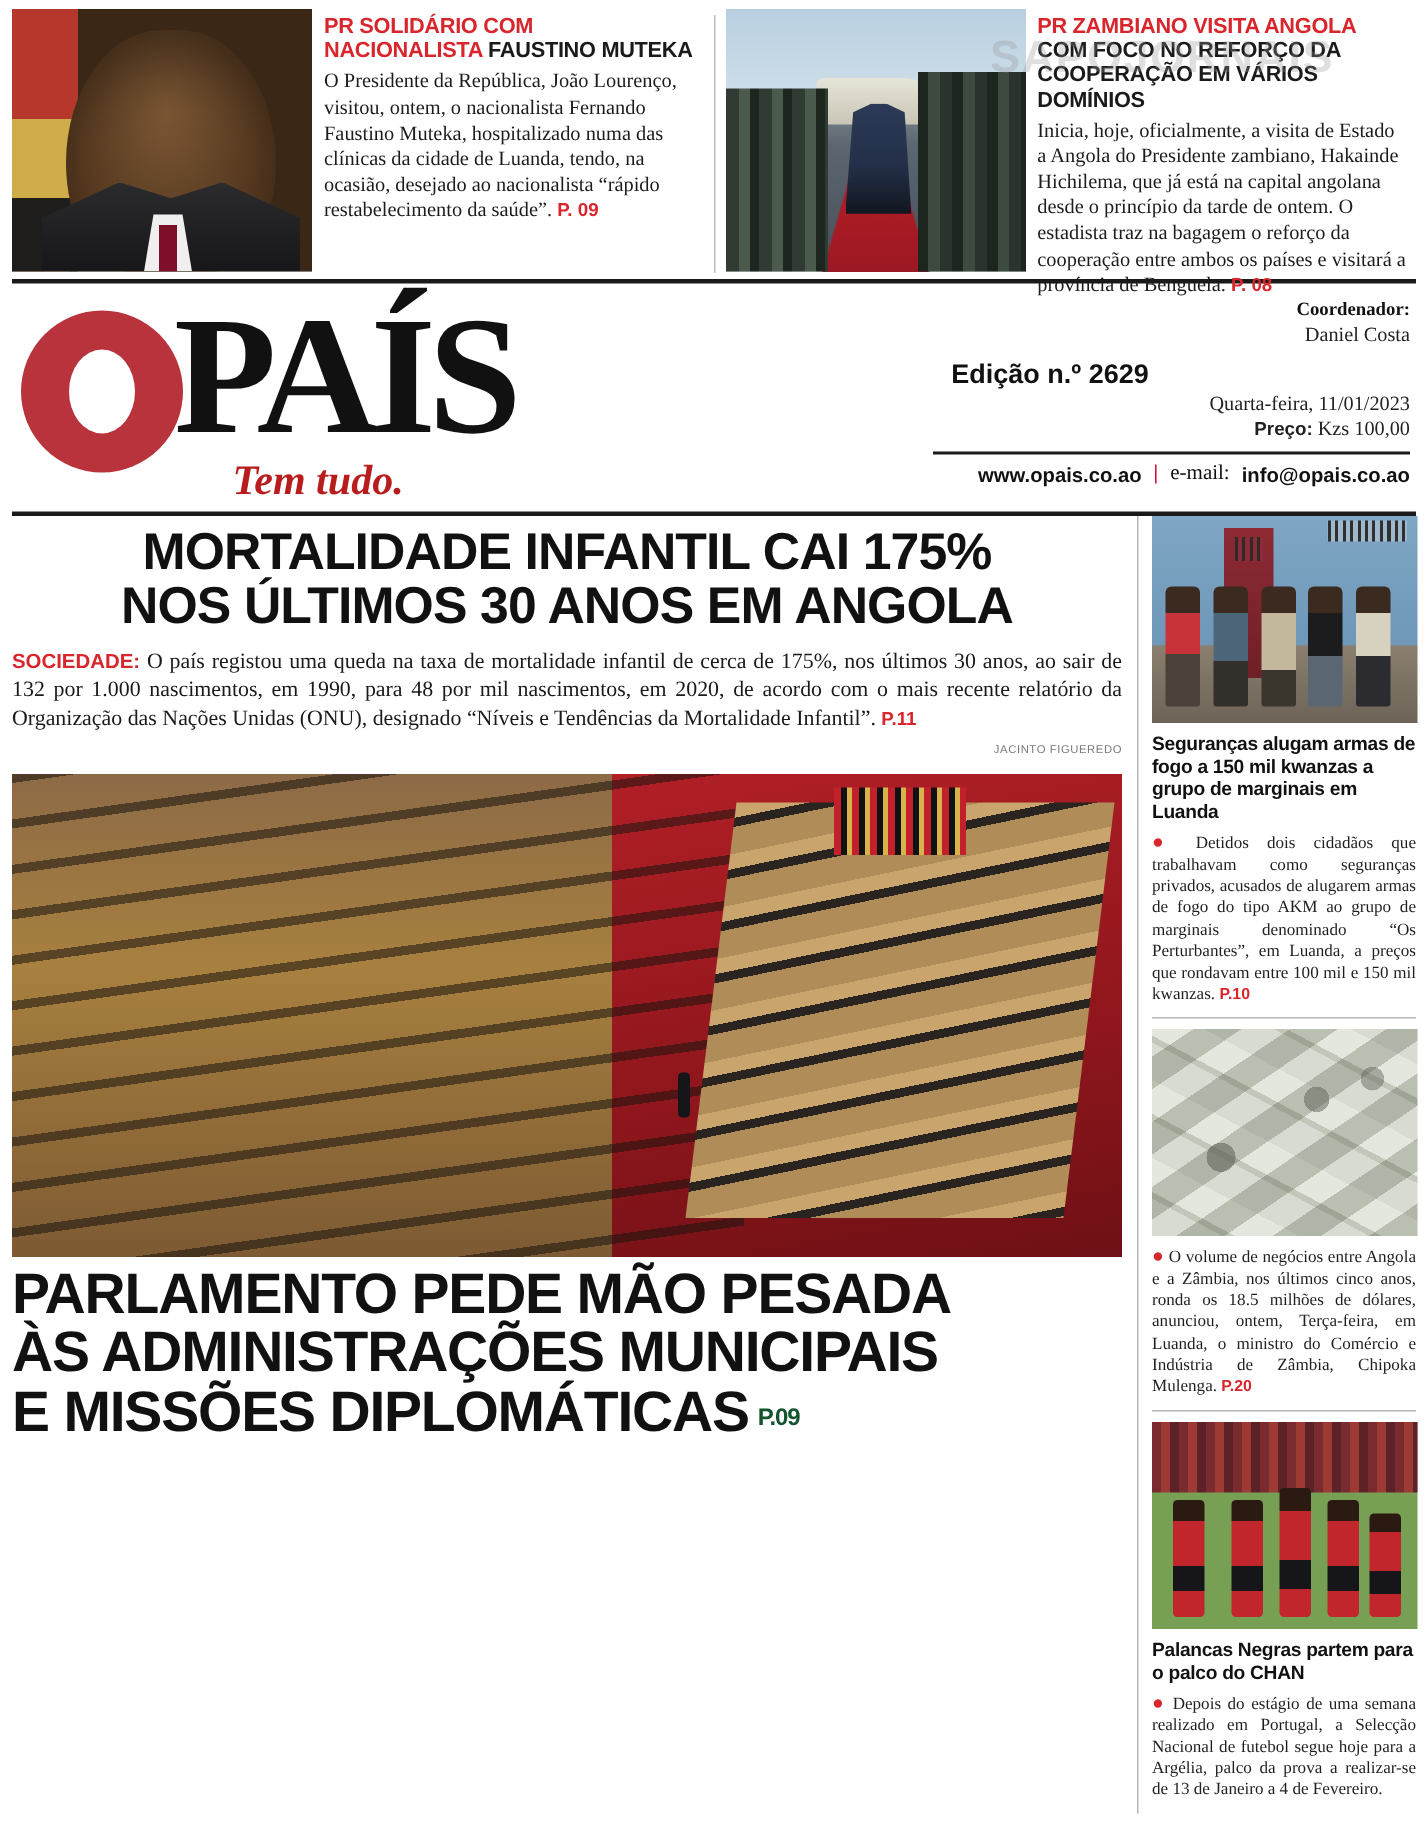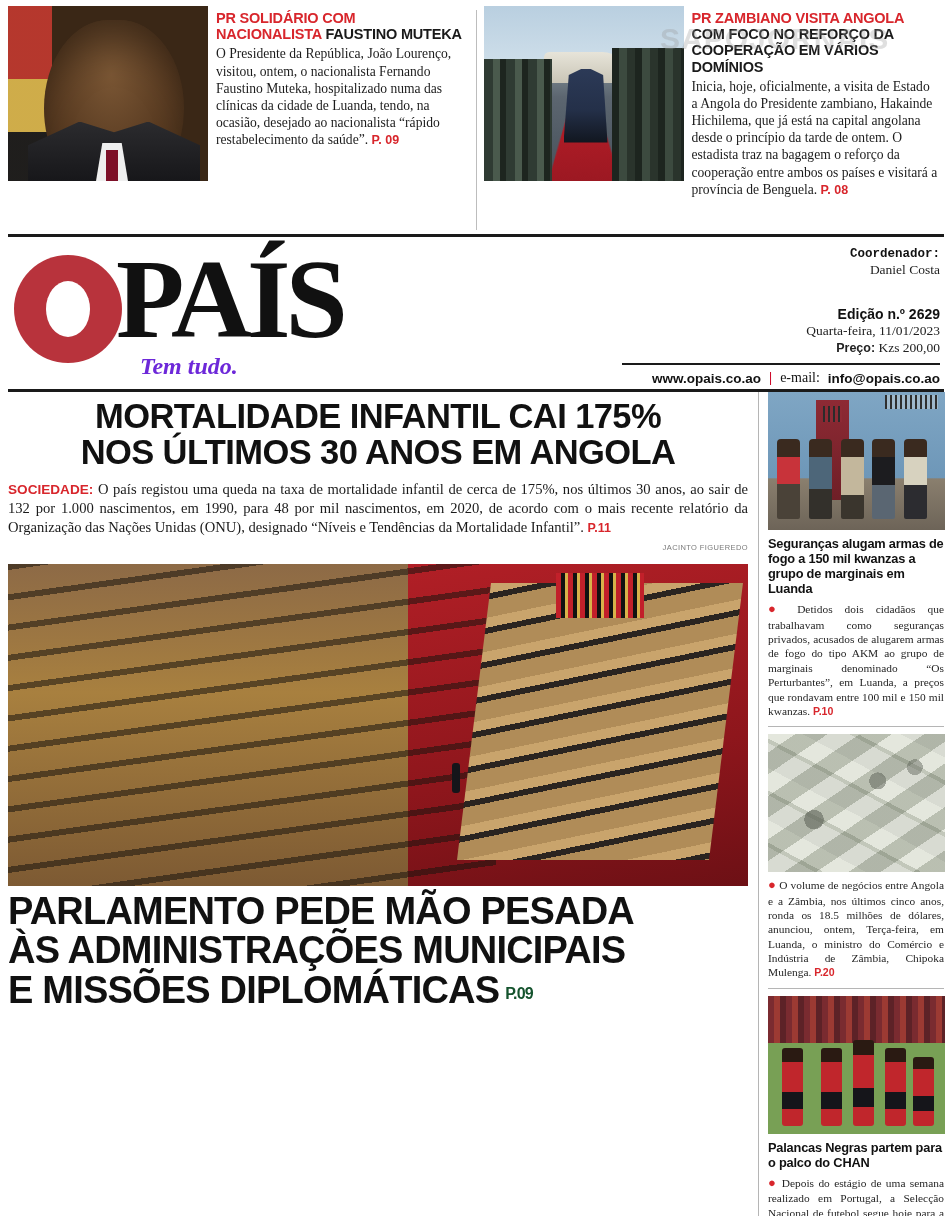--- a/index.html
+++ b/index.html
@@ -6,21 +6,21 @@
   * { box-sizing: border-box; margin: 0; padding: 0; }
   html, body {
     width: 952px; height: 1216px;
     background: #ffffff;
     font-family: "Liberation Serif", serif;
     overflow: hidden;
   }
   .page { position: relative; width: 952px; height: 1216px; background:#fff; }
 
   
-  .top-strip { display: flex; width: 952px; height: 234px; padding: 6px 8px 0 8px; gap: 0; }
+  .top-strip { display: flex; width: 952px; height: 186px; padding: 6px 8px 0 8px; gap: 0; }
   .teaser { display: flex; width: 462px; }
   .teaser-photo { width: 200px; height: 175px; flex: none; position: relative; overflow: hidden; }
   .teaser-text { flex: 1; padding: 4px 6px 0 8px; }
   .vline { width: 1px; background: #bdbdbd; margin: 4px 7px 4px 7px; }
 
   .kicker { font-family: "Liberation Sans", sans-serif; font-weight: bold;
             font-size: 14.5px; line-height: 1.12; letter-spacing: -0.2px; }
   .kicker .red { color: #d8262c; }
   .kicker .blk { color: #1a1a1a; }
   .teaser-body { font-size: 13.6px; line-height: 1.26; color: #1c1c1c; margin-top: 3px; }
@@ -91,28 +91,28 @@
   .brand .o-hole {
     position: absolute; left: 38px; top: 40px; width: 44px; height: 56px;
     background: #fff; border-radius: 50%;
   }
   .brand .pais {
     position: absolute; left: 108px; top: 2px;
     font-family: "Liberation Serif", serif; font-weight: bold;
     font-size: 112px; letter-spacing: -5px; color: #111; line-height: 1;
   }
   .brand .tagline {
-    position: absolute; left: 132px; top: 112px;
+    position: absolute; left: 147px; top: 112px;
     font-family: "Liberation Serif", serif; font-style: italic; font-weight: bold;
-    font-size: 24px; color: #6d28d9;
+    font-size: 28px; color: #b91c1c;
   }
   .masthead-info { flex: 1; padding-top: 6px; text-align: right; padding-right: 4px; }
-  .coord-label { font-family:Liberation Mono, monospace; font-weight:bold; font-size:12.5px; color:#111; }
+  .coord-label { font-family:Liberation Serif, serif; font-weight:bold; font-size:12.5px; color:#111; }
   .coord-name { font-size: 13.5px; color:#222; margin-top:1px; }
-  .edicao { font-family:"Liberation Sans",sans-serif; font-weight:bold; font-size:14px; color:#111; margin-top:28px; }
+  .edicao { font-family:"Liberation Sans",sans-serif; font-weight:bold; font-size:18px; color:#111; margin-top:8px;text-align:center; }
   .dateline { font-size: 13.5px; color:#222; margin-top:1px; }
   .preco { font-size: 13.5px; color:#222; margin-top:1px; }
   .preco b { font-family:"Liberation Sans",sans-serif; font-size:12.5px; }
   .info-rule { height:2px; background:#1a1a1a; margin: 7px 0 5px auto; width: 318px; }
   .social-row { display:flex; justify-content:flex-end; align-items:center; gap:5px;
                 font-family:"Liberation Sans",sans-serif; font-weight:bold; font-size:12.5px; color:#111; }
   .sq { width:14px; height:14px; border-radius:2px; display:inline-block; position:relative; flex:none; }
   .sq-fb { background:#3b5998; }
   .sq-fb::after{ content:"f"; position:absolute; left:4.5px; top:-1px; color:#fff; font-size:12px; font-weight:bold;}
   .sq-tw { background:#1da1f2; border-radius:3px; }
@@ -273,21 +273,21 @@
       <div class="tagline">Tem tudo.</div>
     </div>
 
     <div class="masthead-info">
       <div class="coord-label">Coordenador:</div>
       <div class="coord-name">Daniel Costa</div>
       <div class="edicao">Edição n.º 2629</div>
       <div class="dateline">Quarta-feira, 11/01/2023</div>
       <div class="preco">
         <b>Preço:</b>
-        <span>Kzs 200,00</span>
+        <span>Kzs 100,00</span>
       </div>
       <div class="info-rule"></div>
 
 
       <div class="web-row">
         <span class="b">www.opais.co.ao</span>
         <span class="sep">|</span>
         <span>e-mail:</span>
         <span class="b">info@opais.co.ao</span>
       </div>

